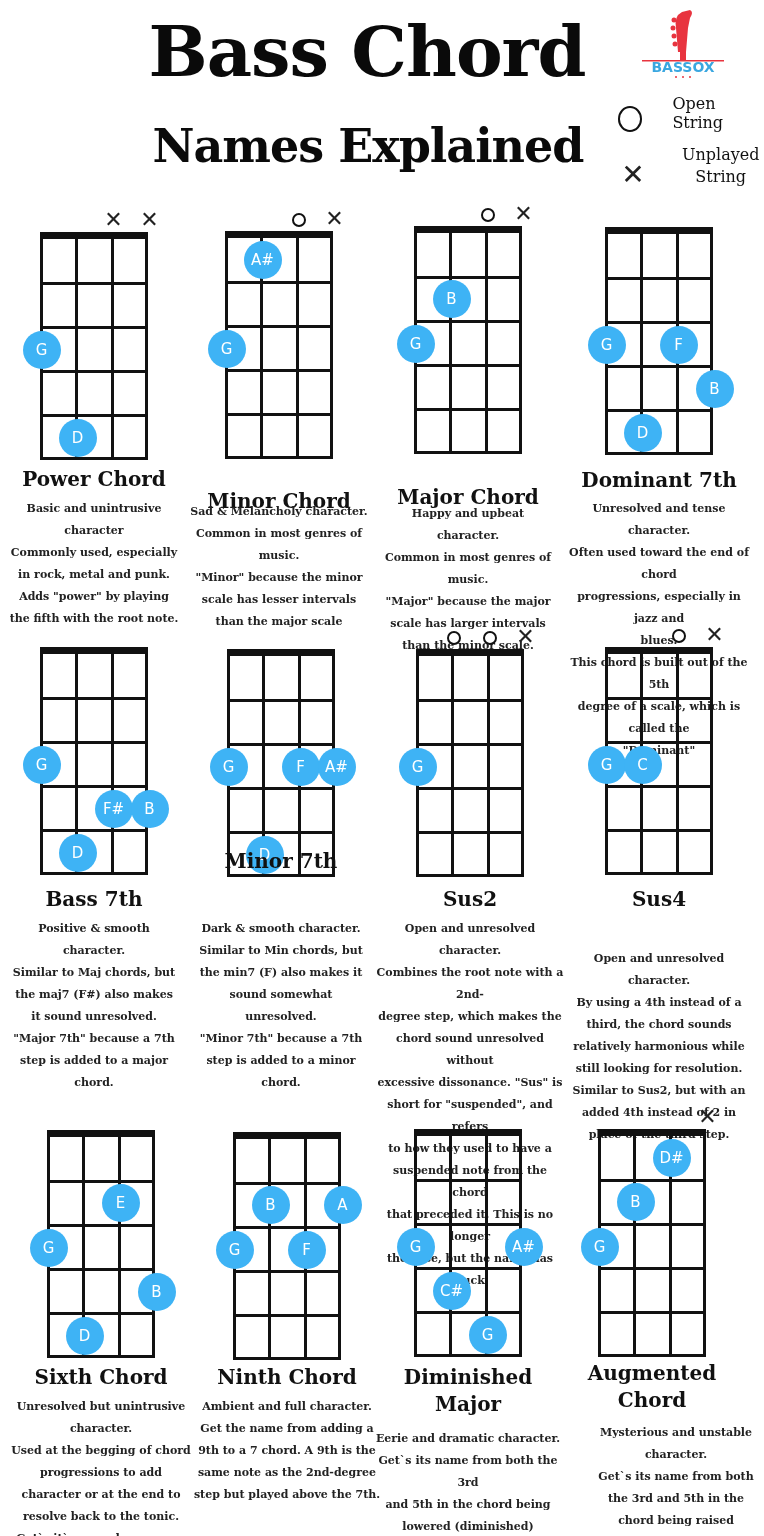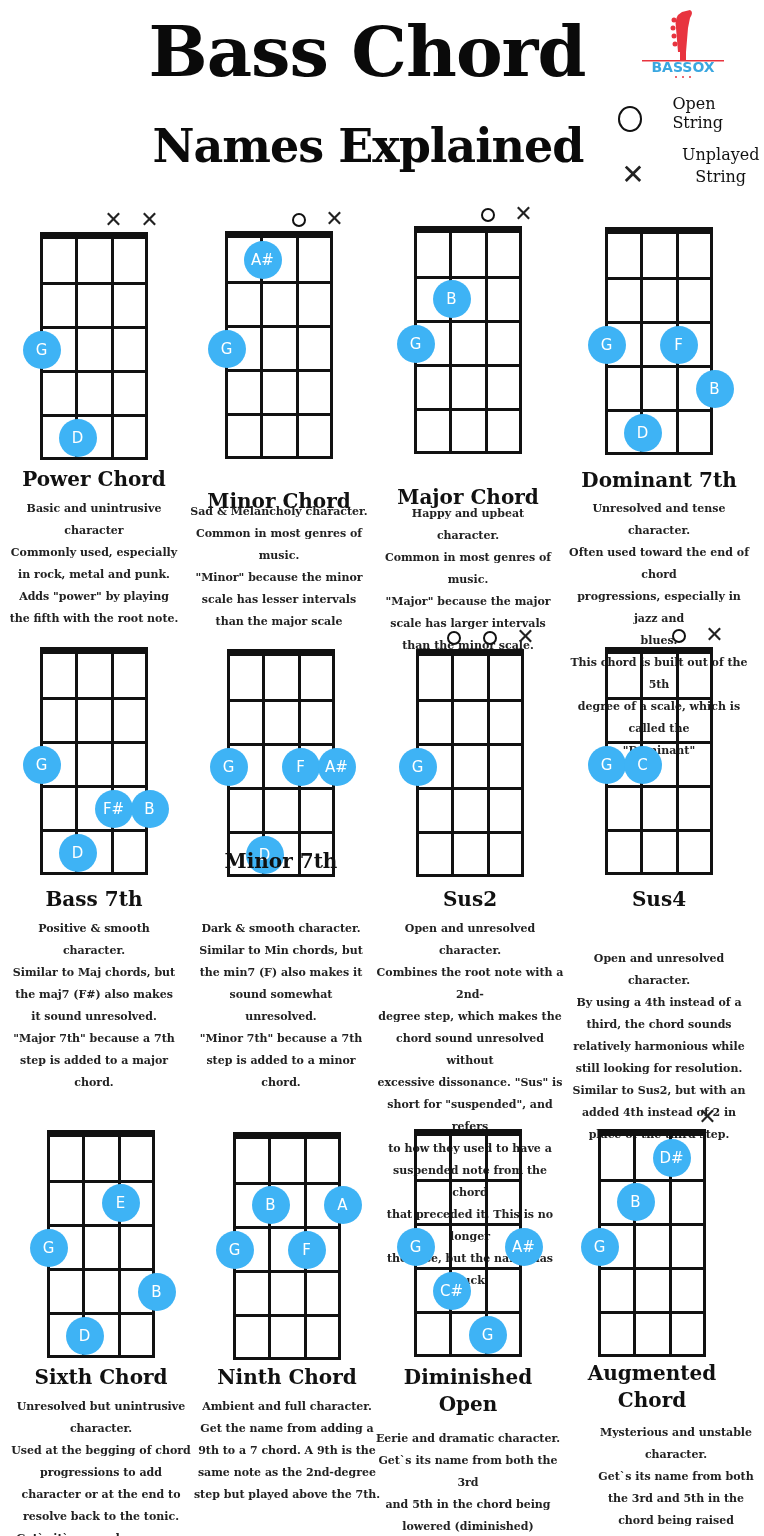--- a/index.html
+++ b/index.html
@@ -279,21 +279,21 @@
       <div class="hline" style="top: 49.7px;"></div>
       <div class="hline" style="top: 93.9px;"></div>
       <div class="hline" style="top: 138.1px;"></div>
       <div class="hline" style="top: 182.3px;"></div>
       <div class="dot" style="left: 1.5px; top: 117.5px; background: rgb(62, 179, 245);">G</div>
       <div class="dot" style="left: 109.5px; top: 117.5px; background: rgb(62, 179, 245);">A#</div>
       <div class="dot" style="left: 37.5px; top: 161.7px; background: rgb(62, 179, 245);">C#</div>
       <div class="dot" style="left: 73.5px; top: 205.9px; background: rgb(62, 179, 245);">G</div>
     </div>
     <div class="cname" style="white-space: pre-line; left: 373px; top: 1364px;">Diminished
-Open</div>
+Major</div>
     <div class="cdesc" style="left: 373px; top: 1428px; text-align: center;">Eerie and dramatic character.
 Get`s its name from both the 3rd
 and 5th in the chord being
 lowered (diminished)</div>
     <div class="diagram" style="left: 598px; top: 1129px;">
       <div class="grid"></div>
       <div class="vline" style="left: 34.5px;"></div>
       <div class="vline" style="left: 70.5px;"></div>
       <div class="hline" style="top: 49.7px;"></div>
       <div class="hline" style="top: 93.9px;"></div>

